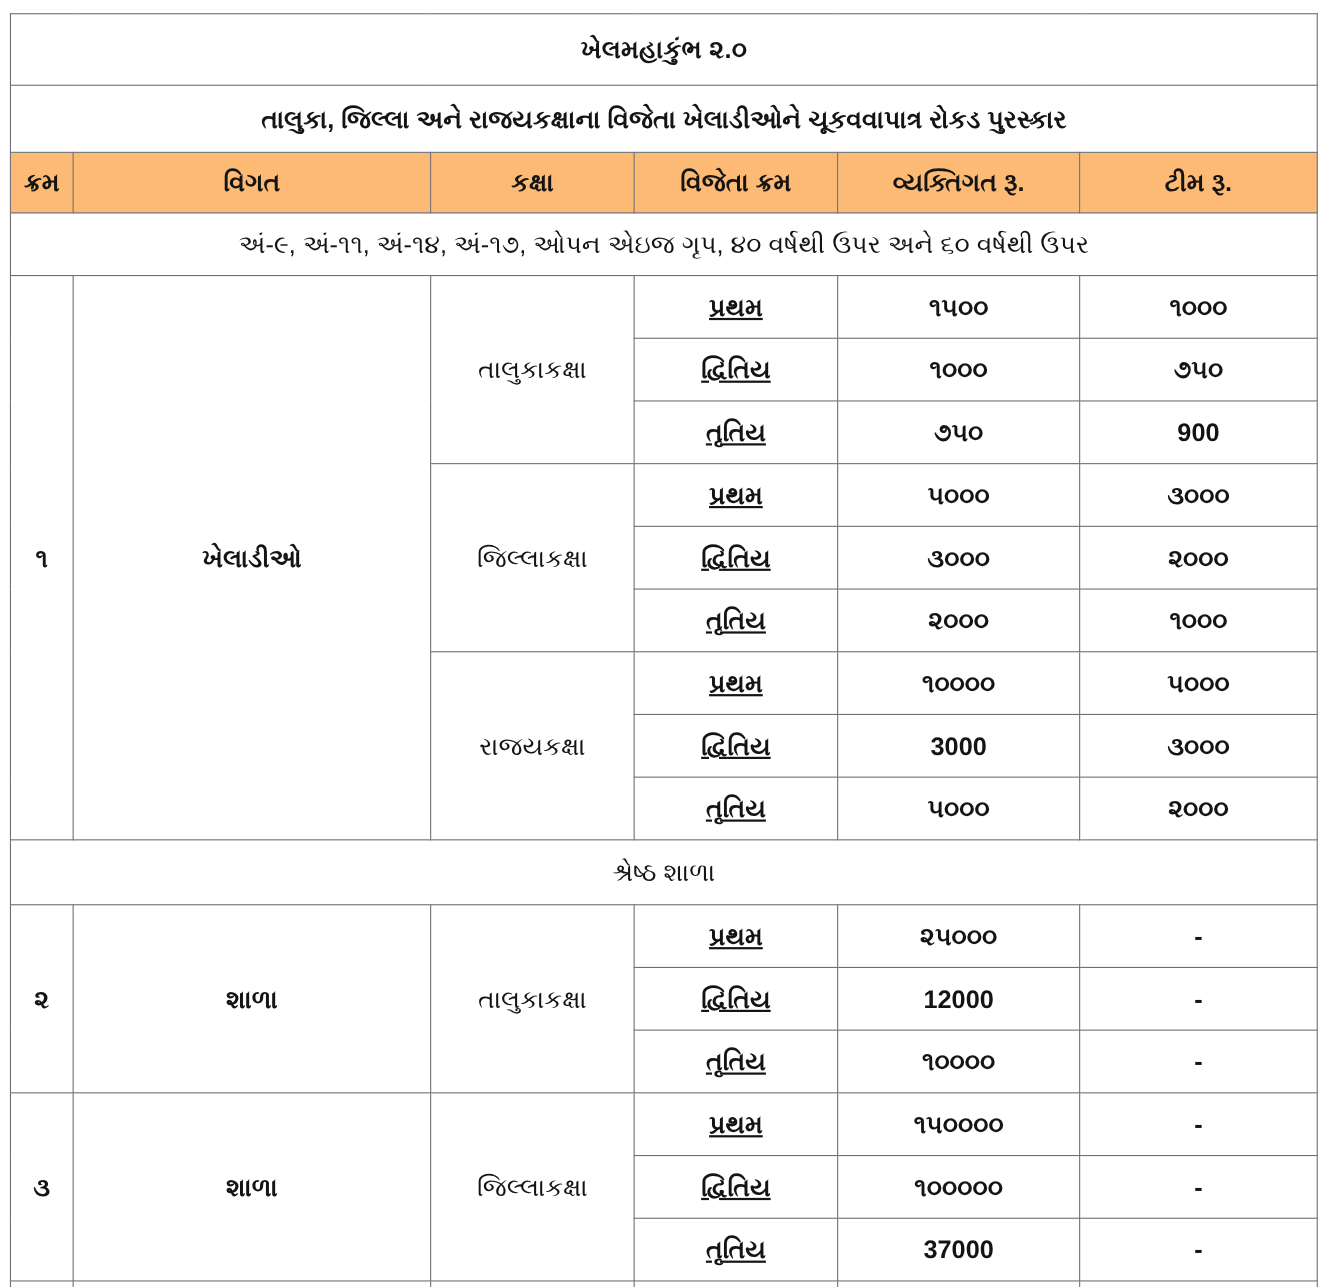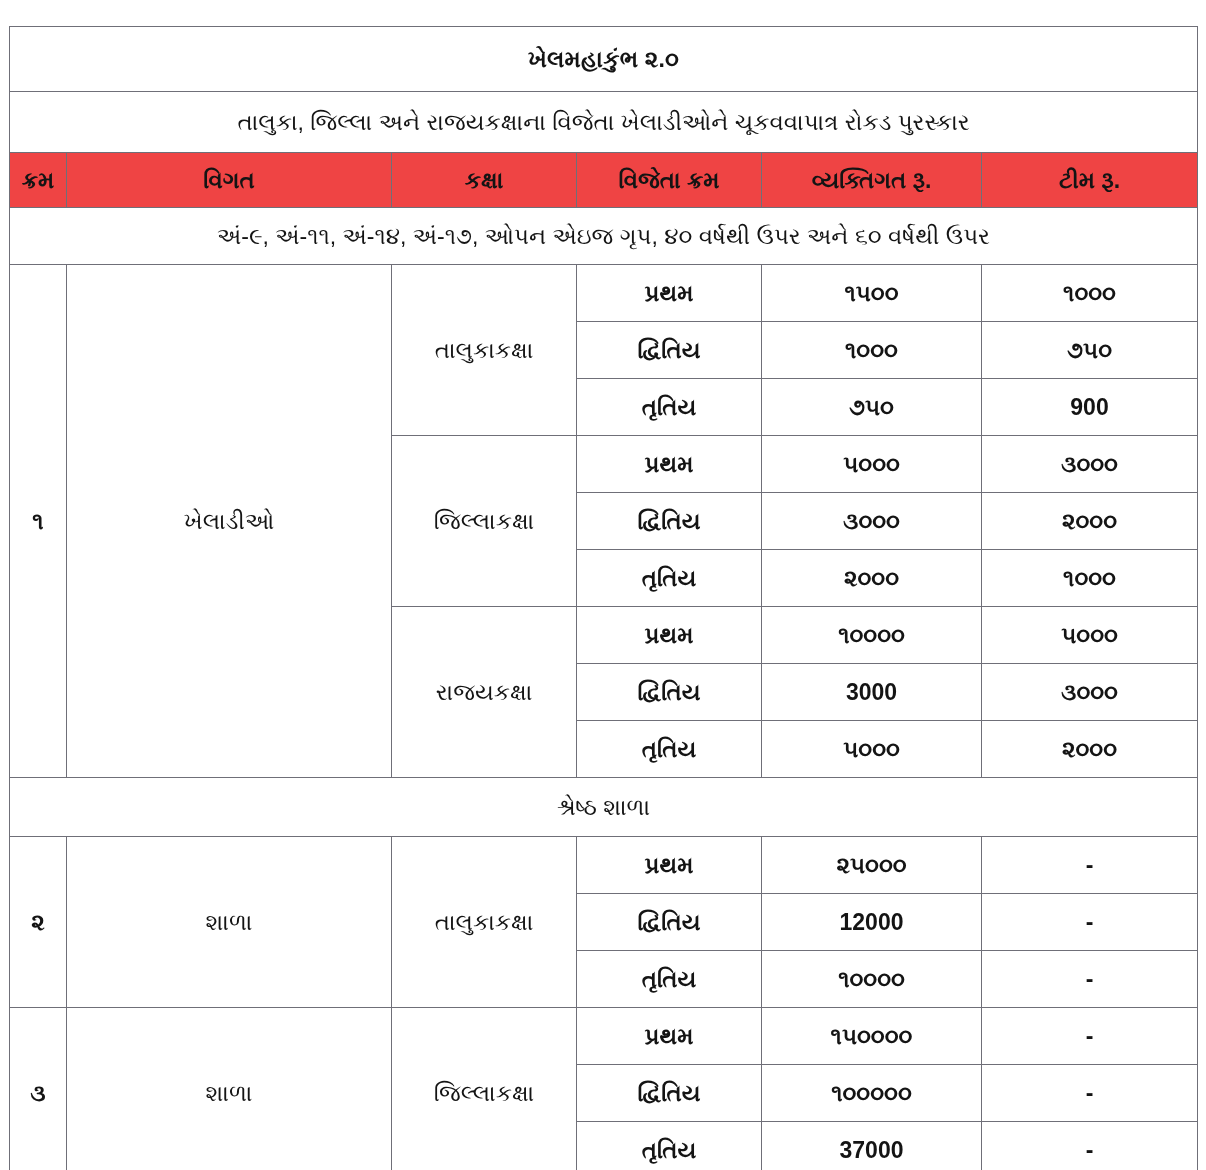--- a/index.html
+++ b/index.html
@@ -13,21 +13,21 @@
     font-family: "Liberation Sans", "DejaVu Sans", sans-serif;
     color: #1a1a1a;
     overflow: hidden;
   }
 
   .page {
     position: relative;
     width: 1206px;
     height: 1170px;
     box-sizing: border-box;
-    padding: 26px 9px 10px 9px;
+    padding: 12px 9px 10px 9px;
   }
 
   table.award-table {
     width: 1188px;
     border-collapse: collapse;
     table-layout: fixed;
     background: #ffffff;
   }
 
   table.award-table td {
@@ -51,47 +51,47 @@
   .title-cell {
     height: 56px;
     font-size: 28px;
     font-weight: 700;
     letter-spacing: 0.2px;
   }
 
   .subtitle-cell {
     height: 52px;
     font-size: 27px;
-    font-weight: 400;
+    font-weight: 700;
   }
 
   .colhead-cell {
     height: 46px;
     font-size: 25px;
     font-weight: 700;
-    background: #ef4444;
+    background: #fdba74;
   }
 
   .band-cell {
     height: 48px;
     font-size: 25px;
     font-weight: 400;
   }
 
   .section-band {
     height: 50px;
     font-size: 25px;
     font-weight: 400;
   }
 
-  .rank-cell   { font-size: 24px; font-weight: 700; height: 48px; }
+  .rank-cell   { font-size: 24px; font-weight: 700; height: 48px; text-decoration: underline; }
   .amount-cell { font-size: 24px; font-weight: 700; margin-top: 37px; }
   .dash-cell   { font-size: 24px; font-weight: 700; }
   .serial-cell { font-size: 24px; font-weight: 700; }
-  .label-cell  { font-size: 25px; font-weight: 400; margin-top: 32px; }
+  .label-cell  { font-size: 25px; font-weight: 700; margin-top: 32px; }
   .level-cell  { font-size: 25px; font-weight: 400; }
 </style>
 </head>
 <body>
 
 <div class="page">
   <table class="award-table">
     <colgroup>
       <col class="c-krama">
       <col class="c-vigat">

